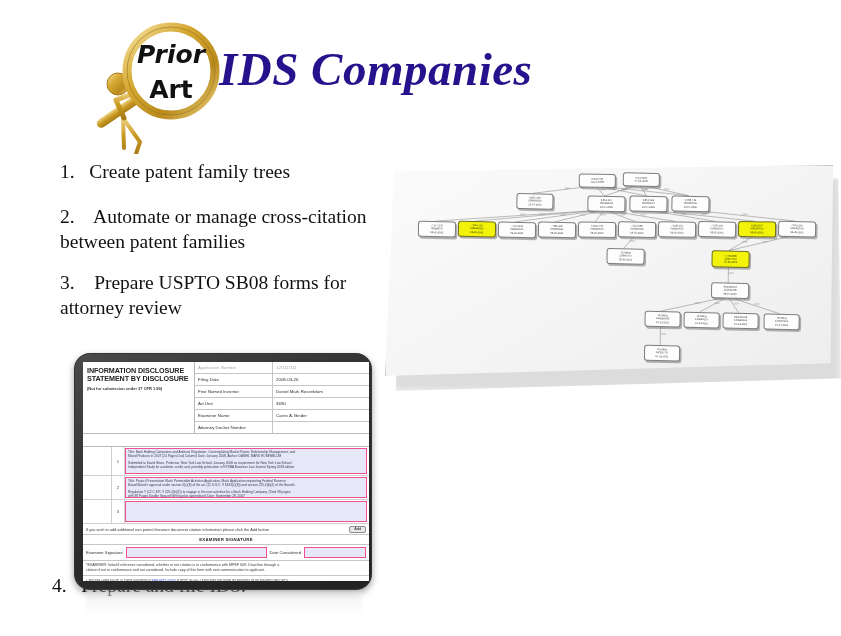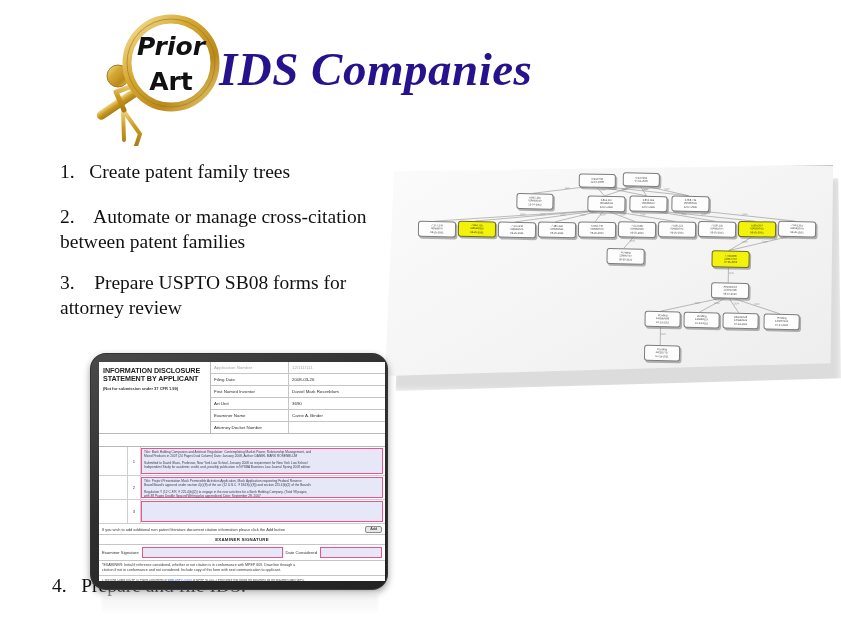--- a/index.html
+++ b/index.html
@@ -8,21 +8,21 @@
     background:#ffffff;
     font-family:"Liberation Serif", serif;
     overflow:hidden;
     position:relative;
   }
   .slide{position:absolute;inset:0;}
 
   
   .header{position:absolute;left:0;top:0;width:841px;height:150px;}
 
-  .logo{position:absolute;left:78px;top:14px;width:145px;height:132px;}
+  .logo{position:absolute;left:78px;top:22px;width:145px;height:132px;}
   .logo svg{display:block;width:145px;height:132px;}
 
   .title{
     position:absolute;left:219px;top:46px;
     font-family:"Liberation Serif", serif;
     font-size:47px;font-weight:bold;font-style:italic;
     color:#26128c;letter-spacing:0.5px;white-space:nowrap;
     line-height:1;
   }
 
@@ -77,21 +77,21 @@
     display:block;
     font-family:"Liberation Sans", sans-serif;
     font-size:2.6px;line-height:1.22;
     color:#2d2d2d;text-align:center;
     white-space:nowrap;overflow:hidden;
     transform:scaleY(1.05);
   }
   .node.hl .ln{color:#1c1c00;}
 
   
-  .form-wrap{position:absolute;left:90px;top:353px;width:298px;height:237px;}
+  .form-wrap{position:absolute;left:74px;top:353px;width:298px;height:237px;}
   .bezel{
     position:absolute;left:0;top:0;width:298px;height:237px;
     background:#333333;
     border-radius:16px;
     box-shadow:0 3px 7px rgba(0,0,0,.38);
   }
   .bezel:before{
     content:"";position:absolute;left:1px;top:1px;right:1px;bottom:1px;
     border-radius:15px;
     background:linear-gradient(155deg,#4a4a4a 0%,#2e2e2e 45%,#222222 100%);
@@ -421,21 +421,21 @@
     </div>
   </div>
 
   <div class="form-wrap">
     <div class="bezel"></div>
     <div class="paper">
 
       <div class="f-hdr">
         <div class="f-hdr-left">
           <div class="f-ttl">INFORMATION DISCLOSURE</div>
-          <div class="f-ttl">STATEMENT BY APPLICANT</div>
+          <div class="f-ttl">STATEMENT BY DISCLOSURE</div>
           <div class="f-sub">(Not for submission under 37 CFR 1.99)</div>
         </div>
         <div class="f-hdr-right" id="form-fields">
             <div class="f-row faint">
               <div class="f-lbl">Application Number</div>
               <div class="f-val">12/111/111</div>
             </div>
             <div class="f-row">
               <div class="f-lbl">Filing Date</div>
               <div class="f-val">2008-03-26</div>

